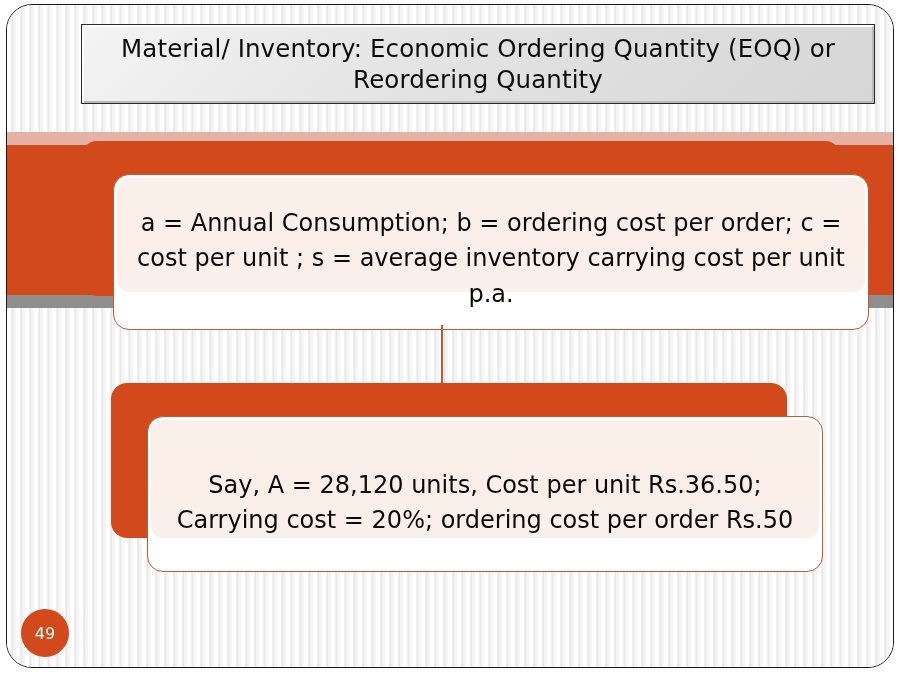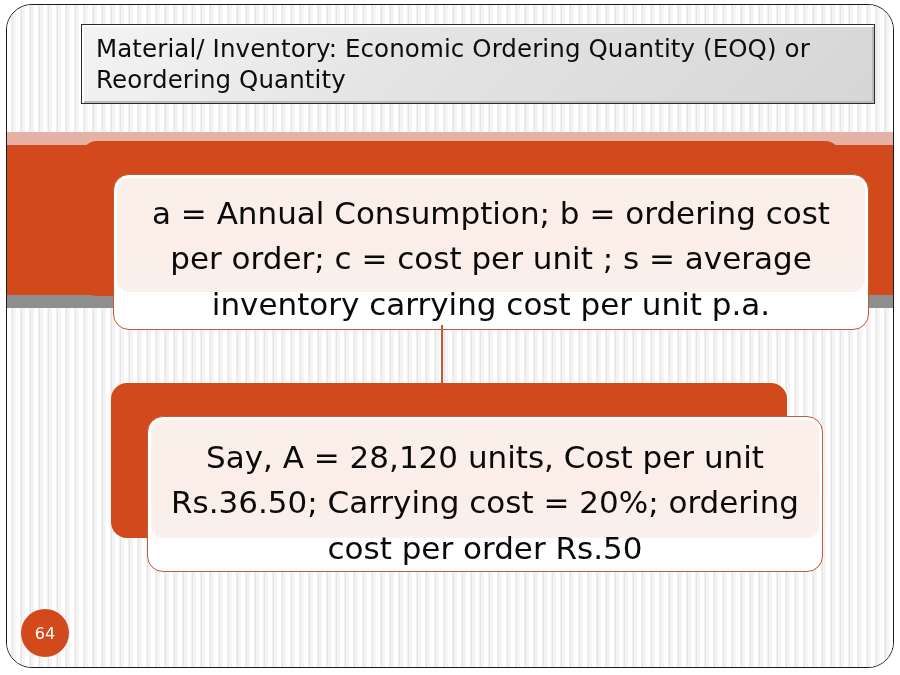--- a/index.html
+++ b/index.html
@@ -89,20 +89,21 @@
     display: flex;
     align-items: center;
     justify-content: center;
     padding: 0 14px;
   }
   .title-text {
     font-family: "DejaVu Sans", sans-serif;
     font-size: 24.5px;
     line-height: 1.28;
     color: #0d0d0d;
+    text-align: center;
     letter-spacing: 0.1px;
   }
 
   
   .card {
     position: absolute;
   }
   .card .back {
     position: absolute;
     left: 0;
@@ -123,21 +124,21 @@
     background: linear-gradient(180deg, #fbefe9 0%, #fbeee8 60%, #faf0ec 100%);
     border: 2.5px solid #ffffff;
     box-sizing: border-box;
     display: flex;
     align-items: center;
     justify-content: center;
     padding: 6px 18px;
   }
   .card-text {
     font-family: "DejaVu Sans", sans-serif;
-    font-size: 31px;
+    font-size: 24px;
     line-height: 1.47;
     color: #0a0a0a;
     text-align: center;
     margin-top: 48px;
   }
 
   
   #card-definitions { left: 74px; top: 136px; width: 790px; height: 190px; }
   #card-definitions .back    { width: 760px; height: 155px; }
   #card-definitions .outline { left: 32px; top: 33px; width: 756px; height: 156px; }
@@ -204,15 +205,15 @@
   <div class="connector"></div>
 
   <div class="card" id="card-example">
     <div class="back"></div>
     <div class="outline"></div>
     <div class="front">
       <div class="card-text">Say, A = 28,120 units, Cost per unit Rs.36.50; Carrying cost = 20%; ordering cost per order Rs.50</div>
     </div>
   </div>
 
-  <div class="page-badge">64</div>
+  <div class="page-badge">49</div>
 
 </div>
 
 </body></html>

